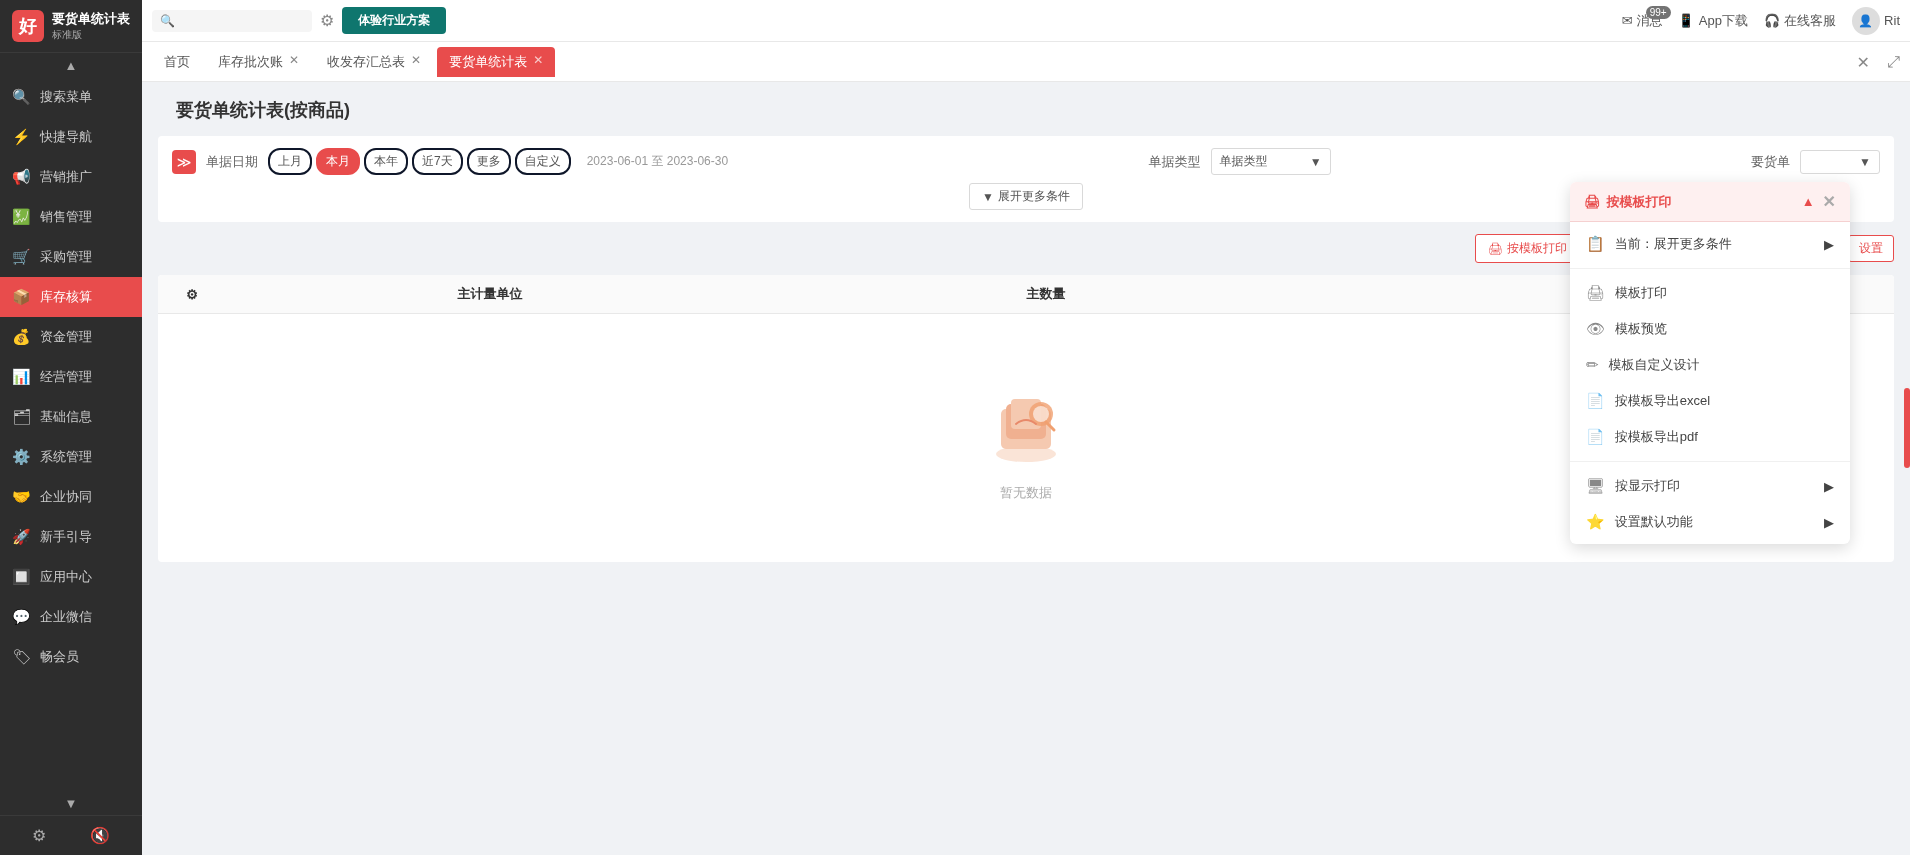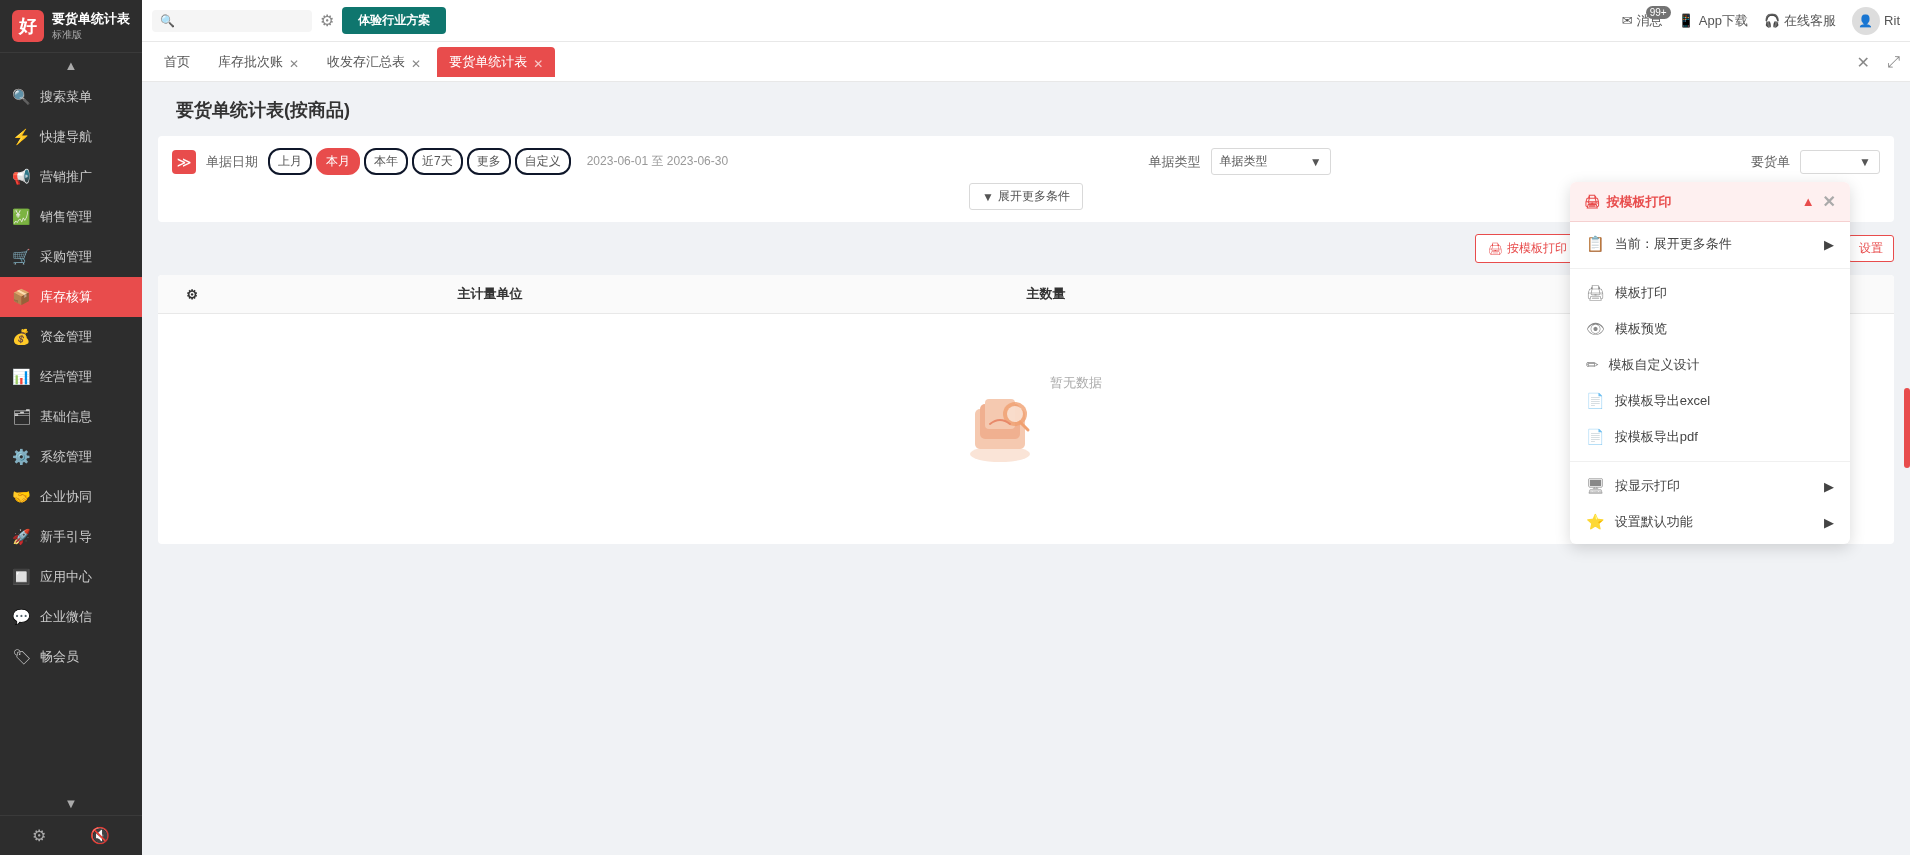--- a/index.html
+++ b/index.html
@@ -174,21 +174,21 @@
       height: 40px;
       display: flex;
       align-items: center;
       border-bottom: 1px solid #e8e8e8;
       padding: 0 10px;
       gap: 4px;
       position: relative;
     }
     .tab {
       display: flex;
-      align-items: flex-end;
+      align-items: flex-start;
       padding: 6px 12px;
       border-radius: 4px 4px 0 0;
       cursor: pointer;
       font-size: 13px;
       color: #555;
       white-space: nowrap;
     }
     .tab.active {
       background: #e84c4c;
       color: #fff;
@@ -409,21 +409,22 @@
     .table-header-col {
       flex: 1;
       text-align: center;
     }
     .table-header-col:first-child {
       flex: 0 0 40px;
     }
     .table-header-col.product { flex: 2; }
     .table-empty {
       display: flex;
-      flex-direction: row;
+      flex-direction: column;
+      align-items: center;
       justify-content: center;
       padding: 60px 0;
       color: #aaa;
       font-size: 13px;
     }
     .empty-icon {
       width: 100px;
       height: 100px;
       margin-bottom: 10px;
     }

